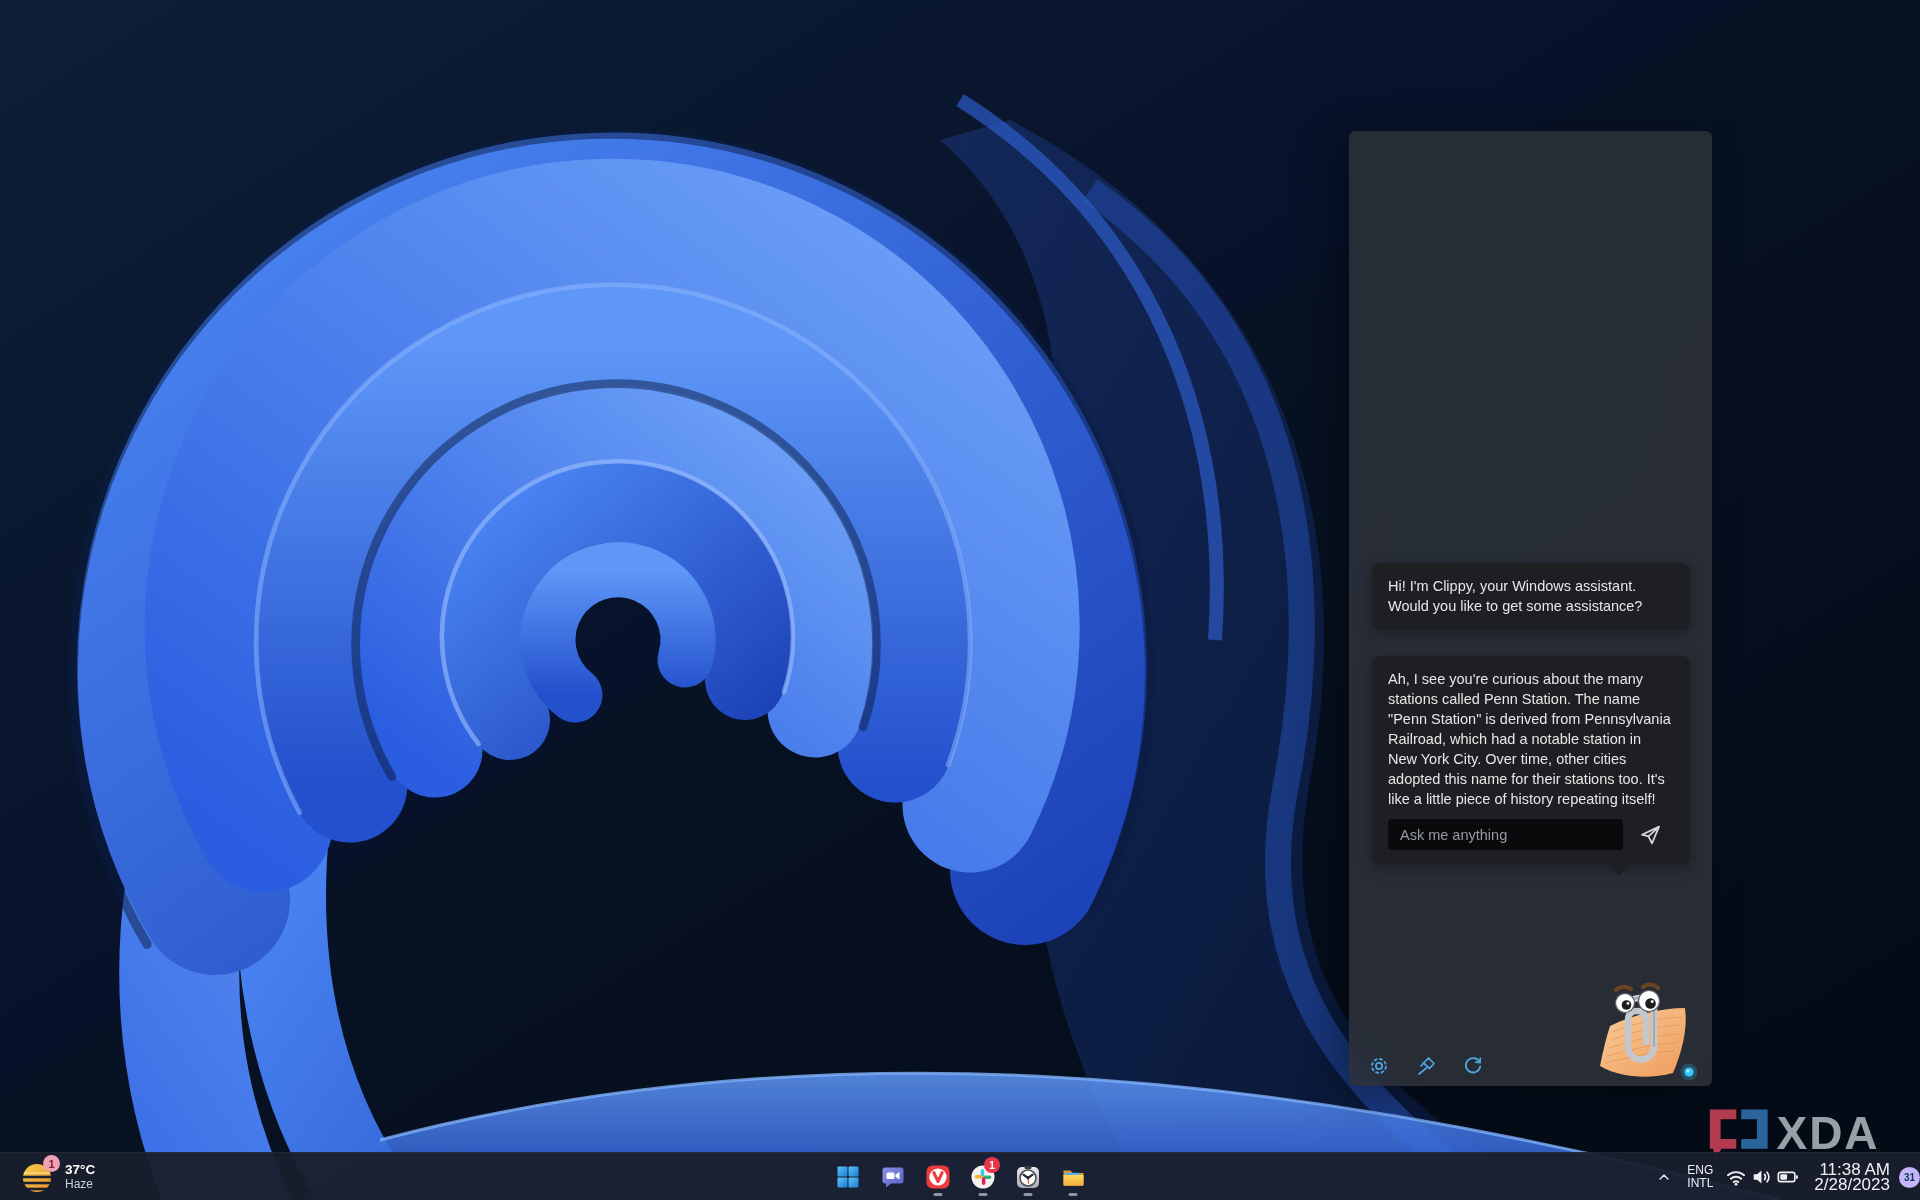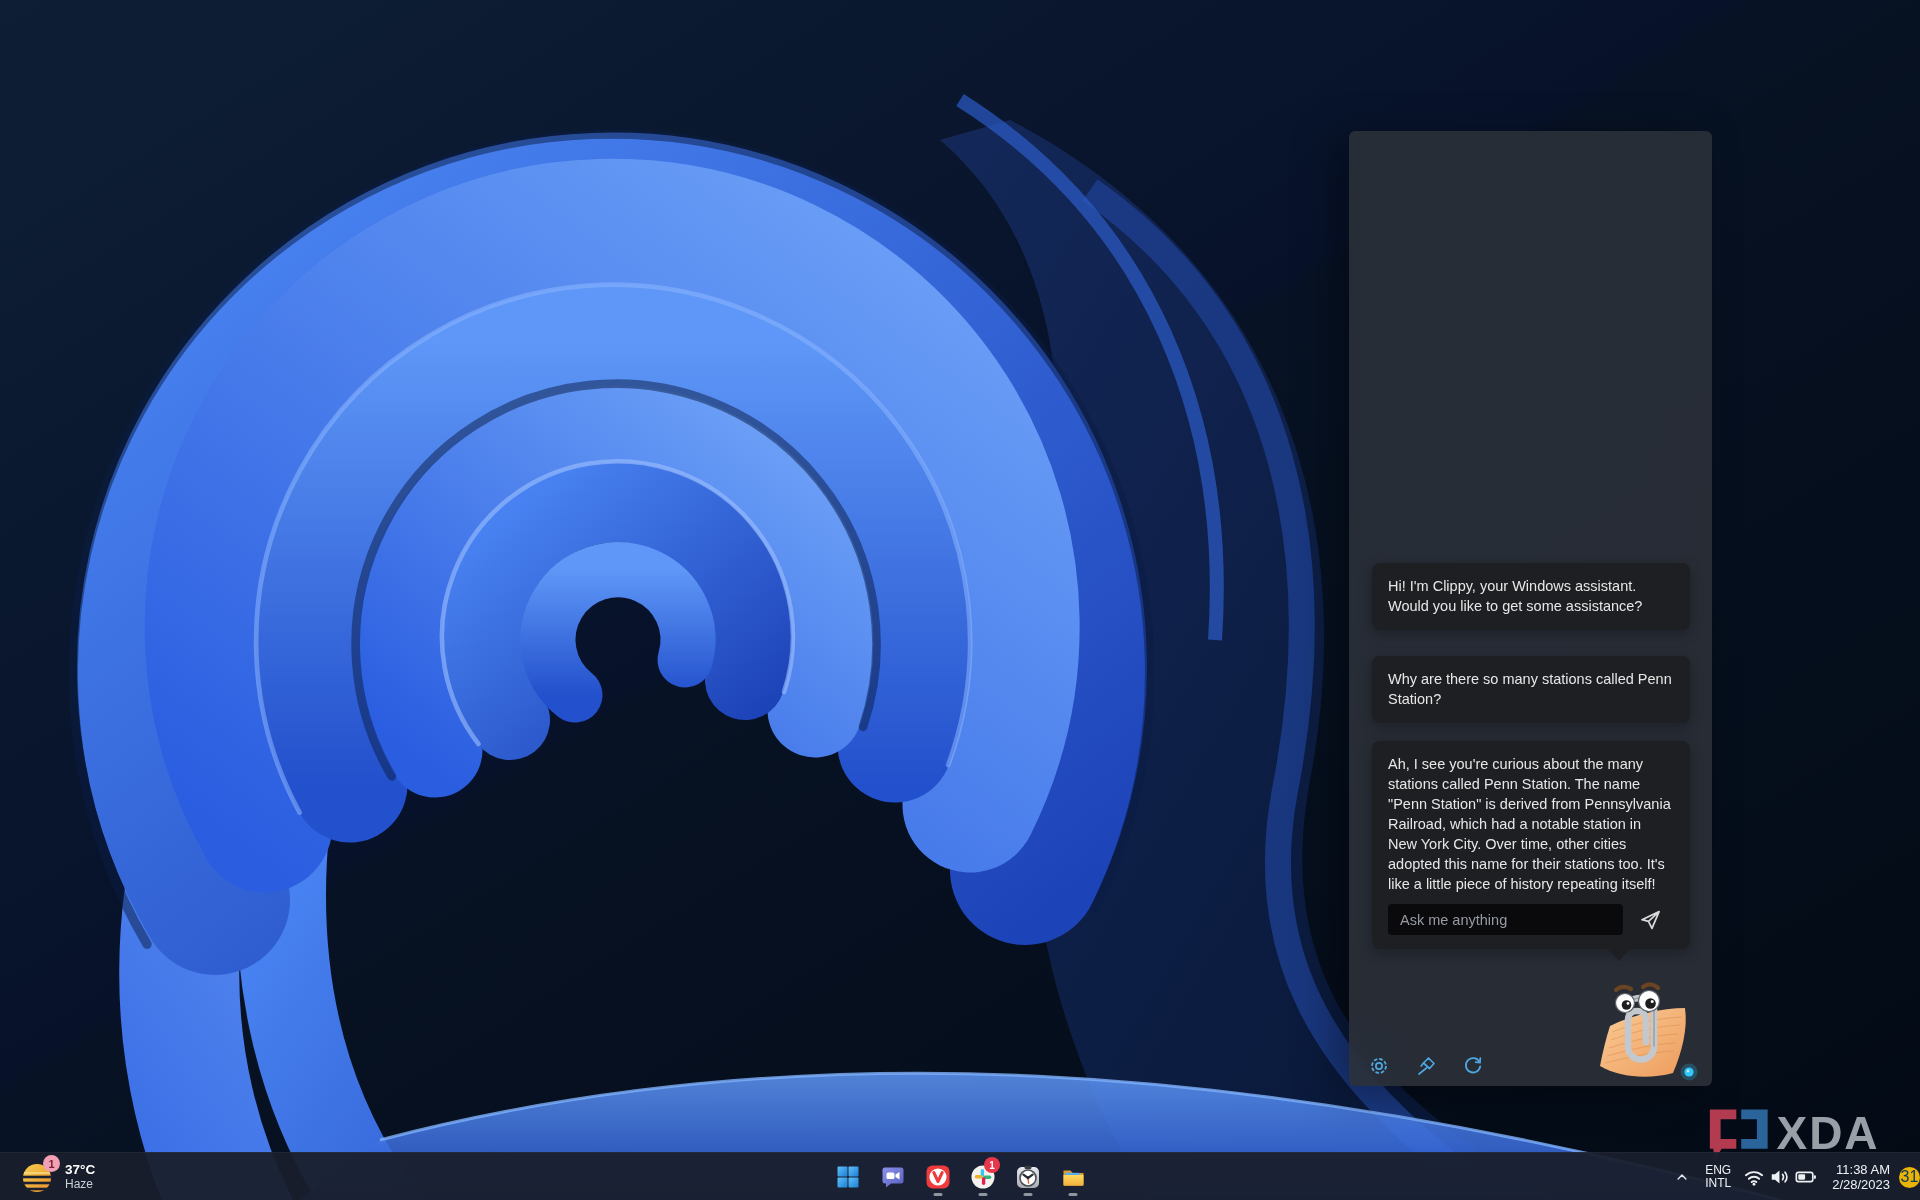--- a/index.html
+++ b/index.html
@@ -56,23 +56,23 @@
   .run-dash{position:absolute;left:50%;bottom:1px;transform:translateX(-50%);
     width:9px;height:3px;border-radius:2px;background:#8f969e;}
   .tray{position:absolute;right:0;top:0;height:48px;display:flex;align-items:center;
     }
   .tray-chevron{width:26px;height:40px;display:flex;align-items:center;justify-content:center;
     background:none;border:none;cursor:pointer;}
   .tray-lang{display:flex;flex-direction:column;align-items:center;line-height:13px;
     color:#eef1f4;font-size:12px;margin:0 12px 0 10px;cursor:pointer;}
   .tray-status{display:flex;align-items:center;gap:4px;cursor:pointer;}
   .tray-clock{display:flex;flex-direction:column;align-items:flex-end;line-height:15px;
-    color:#eef1f4;font-size:13px;margin:0 9px 0 15px;cursor:pointer;}
-  .tray-note-badge{width:21px;height:21px;border-radius:50%;background:#eab308;
-    color:#0b3a55;font-size:16px;font-weight:normal;display:flex;align-items:center;
+    color:#eef1f4;font-size:17px;margin:0 9px 0 15px;cursor:pointer;}
+  .tray-note-badge{width:21px;height:21px;border-radius:50%;background:#c4b5fd;
+    color:#0b3a55;font-size:10px;font-weight:bold;display:flex;align-items:center;
     justify-content:center;cursor:pointer;}
 </style>
 </head>
 <body>
 
 <div class="screen">
 
   <svg class="wallpaper" viewBox="0 0 1920 1200" preserveAspectRatio="none">
     <defs>
       <linearGradient id="bg" x1="0" y1="0" x2="1" y2="1">
@@ -121,21 +121,20 @@
     </g>
 
     <path d="M380 1140 C800 1030 1250 1060 1780 1200 L300 1200 Z" fill="url(#p3)" opacity="0.85"></path>
     <path d="M380 1140 C800 1030 1250 1060 1780 1200" fill="none" stroke="#7fb0fa" stroke-width="3" opacity="0.8"></path>
   </svg>
 
   <div class="clippy-panel">
 
     <div class="chat-stack">
       <div class="bubble b1">Hi! I'm Clippy, your Windows assistant. Would you like to get some assistance?</div>
-      <div class="bubble b2">Why are there so many stations called Penn Station?</div>
       <div class="bubble b3">
         <span>Ah, I see you're curious about the many stations called Penn Station. The name "Penn Station" is derived from Pennsylvania Railroad, which had a notable station in New York City. Over time, other cities adopted this name for their stations too. It's like a little piece of history repeating itself!</span>
         <div class="input-row">
           <input class="ask-input" type="text" placeholder="Ask me anything" style="">
           <button class="send-btn">
             <svg width="26" height="26" viewBox="0 0 24 24">
               <path d="M4.6 11.7 L20.4 4.3 L13.8 19.7 L10.6 13.2 Z M10.6 13.2 L20.4 4.3" fill="none" stroke="#d9d9d9" stroke-width="1.6" stroke-linejoin="round"></path>
             </svg>
           </button>
         </div>

